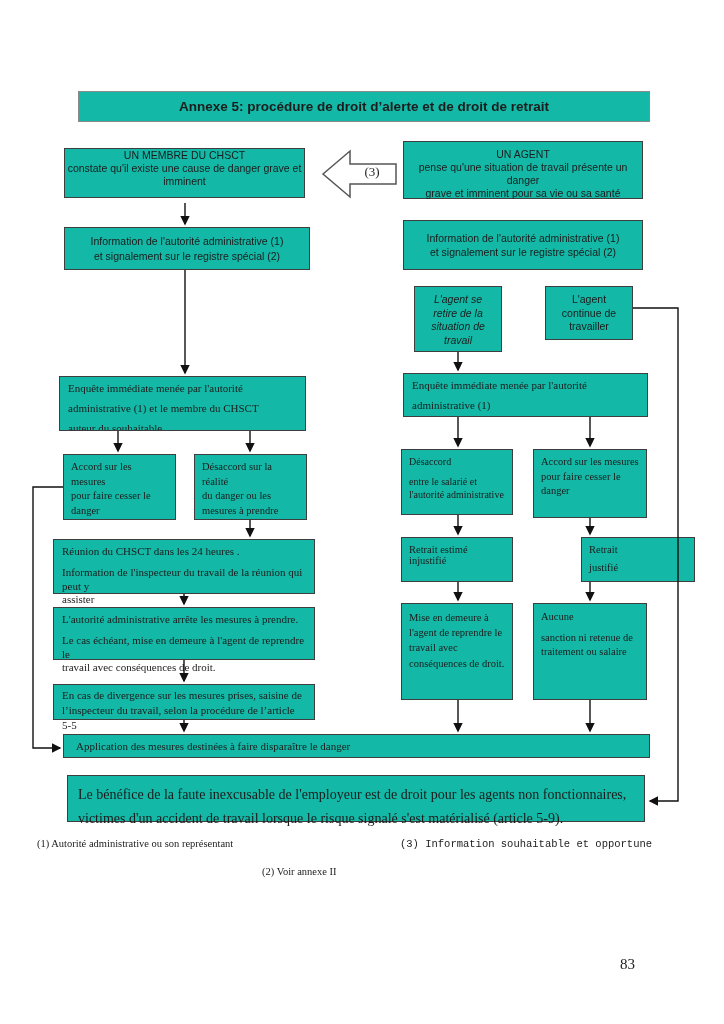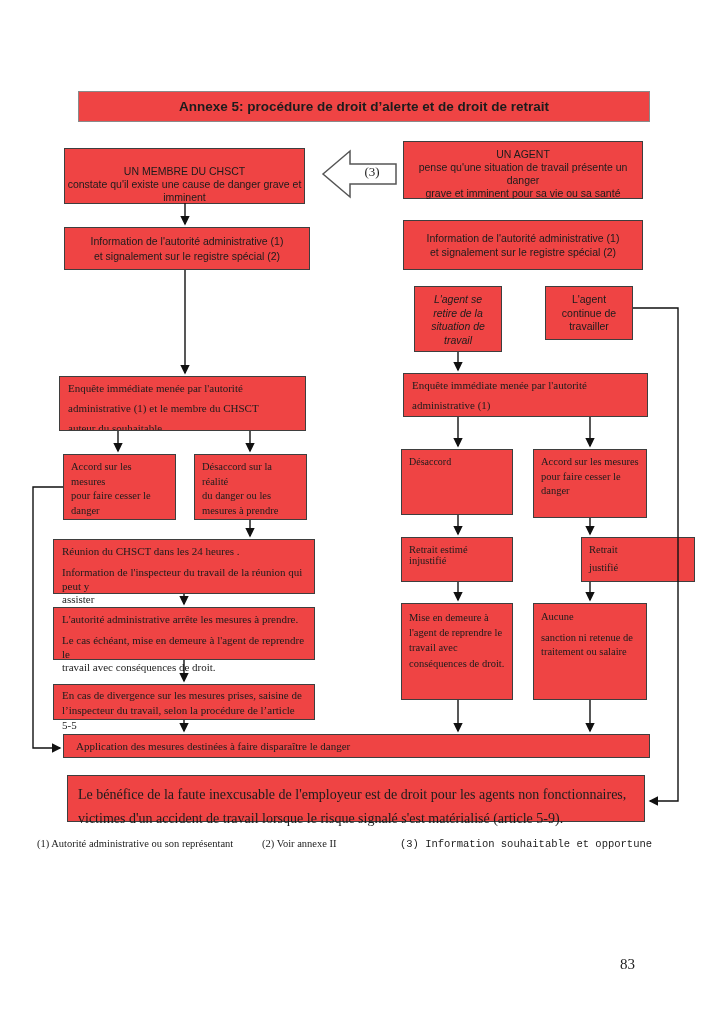--- a/index.html
+++ b/index.html
@@ -3,34 +3,34 @@
 <meta charset="utf-8">
 <style>
   * { margin:0; padding:0; box-sizing:border-box; }
   html,body { background:#e8e8e8; }
   .page {
     position:relative; width:724px; height:1024px; background:#ffffff;
     margin:0 auto; overflow:hidden;
     font-family:"Liberation Serif", serif; color:#1c1c1c;
   }
   .box {
-    position:absolute; border:1px solid #3e3e3e; background:#ef4444;
+    position:absolute; border:1px solid #3e3e3e; background:#14b8a6;
   }
   .sans { font-family:"Liberation Sans", sans-serif; }
   .serif { font-family:"Liberation Serif", serif; }
   .center { text-align:center; }
   .pre { white-space:pre-line; }
 
   
   #title-box { left:78px; top:91px; width:572px; height:31px; border:1px solid #8a8a8a;
     display:flex; align-items:center; justify-content:center; }
   #title-box .t { font-weight:bold; font-size:13.5px; }
 
   
-  #chsct-box { left:64px; top:148px; width:241px; height:56px; font-size:10.5px; padding-top:16px; line-height:1.25; }
+  #chsct-box { left:64px; top:148px; width:241px; height:50px; font-size:10.5px; padding-top:0; line-height:1.25; }
   #agent-box { left:403px; top:141px; width:240px; height:58px; font-size:10.5px; padding-top:6px; line-height:1.25; }
 
   
   #info-left-box  { left:64px;  top:227px; width:246px; height:43px; font-size:10.5px; line-height:1.35;
     display:flex; flex-direction:column; justify-content:center; }
   #info-right-box { left:403px; top:220px; width:240px; height:50px; font-size:10.5px; line-height:1.35;
     display:flex; flex-direction:column; justify-content:center; }
 
   
   #retire-box   { left:414px; top:286px; width:88px; height:66px; font-size:10.5px; line-height:1.3; padding-top:6px;font-style:italic; }
@@ -59,21 +59,21 @@
 
   #application-box { left:63px; top:734px; width:587px; height:24px; font-size:11px;
     display:flex; align-items:center; padding-left:12px; }
 
   #benefice-box { left:67px; top:775px; width:578px; height:47px; font-size:14px; padding:11px 10px; line-height:1.2; }
   .sp7 { margin-top:7px; }
 
   
   .footnote { position:absolute; font-size:10.5px; top:838px; }
   #footnote-1 { left:37px; }
-  #footnote-2 { left:262px; }
+  #footnote-2 { left:262px;margin-top:28px; }
   #footnote-3 { left:400px;font-family:Liberation Mono, monospace; }
   #page-number { position:absolute; left:620px; top:956px; font-size:15px; }
 
   
   #connectors { position:absolute; left:0; top:0; width:724px; height:1024px; pointer-events:none; }
 
   
   #arrow3-label { position:absolute; left:350px; top:164px; width:44px; text-align:center;
     font-size:13px; font-family:"Liberation Serif", serif; }
 </style>
@@ -131,20 +131,22 @@
   <div class="box serif pre" id="accord-left-box">Accord sur les mesures
 pour faire cesser le
 danger</div>
 
   <div class="box serif pre" id="desaccord-left-box">Désaccord sur la réalité
 du danger ou les
 mesures à prendre</div>
 
   <div class="box serif" id="desaccord-right-box">
     <div>Désaccord</div>
+    <div class="pre sp7">entre le salarié et
+l'autorité administrative</div>
   </div>
 
   <div class="box serif pre" id="accord-right-box">Accord sur les mesures
 pour faire cesser le
 danger</div>
 
   <div class="box serif" id="reunion-box">
     <div>Réunion du CHSCT dans les 24 heures .</div>
     <div class="pre sp7">Information de l'inspecteur du travail de la réunion qui peut y
 assister</div>

